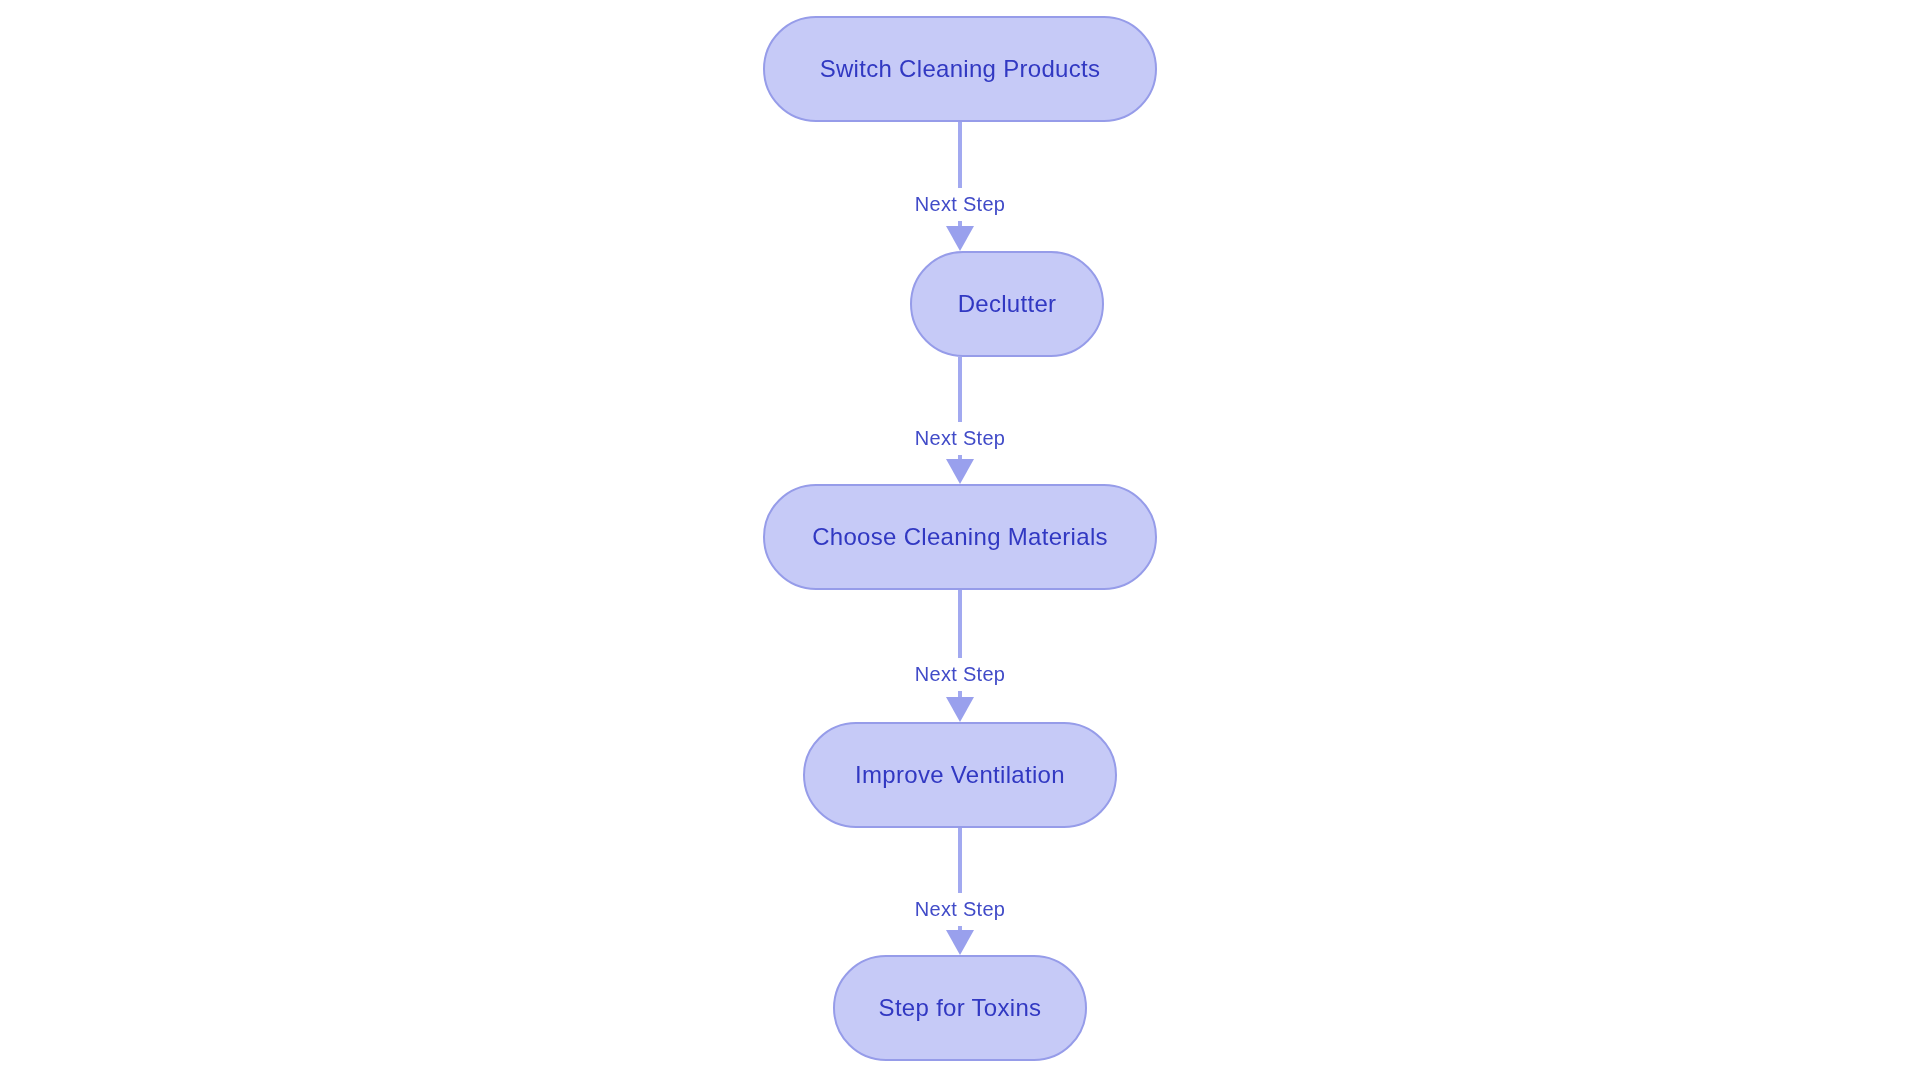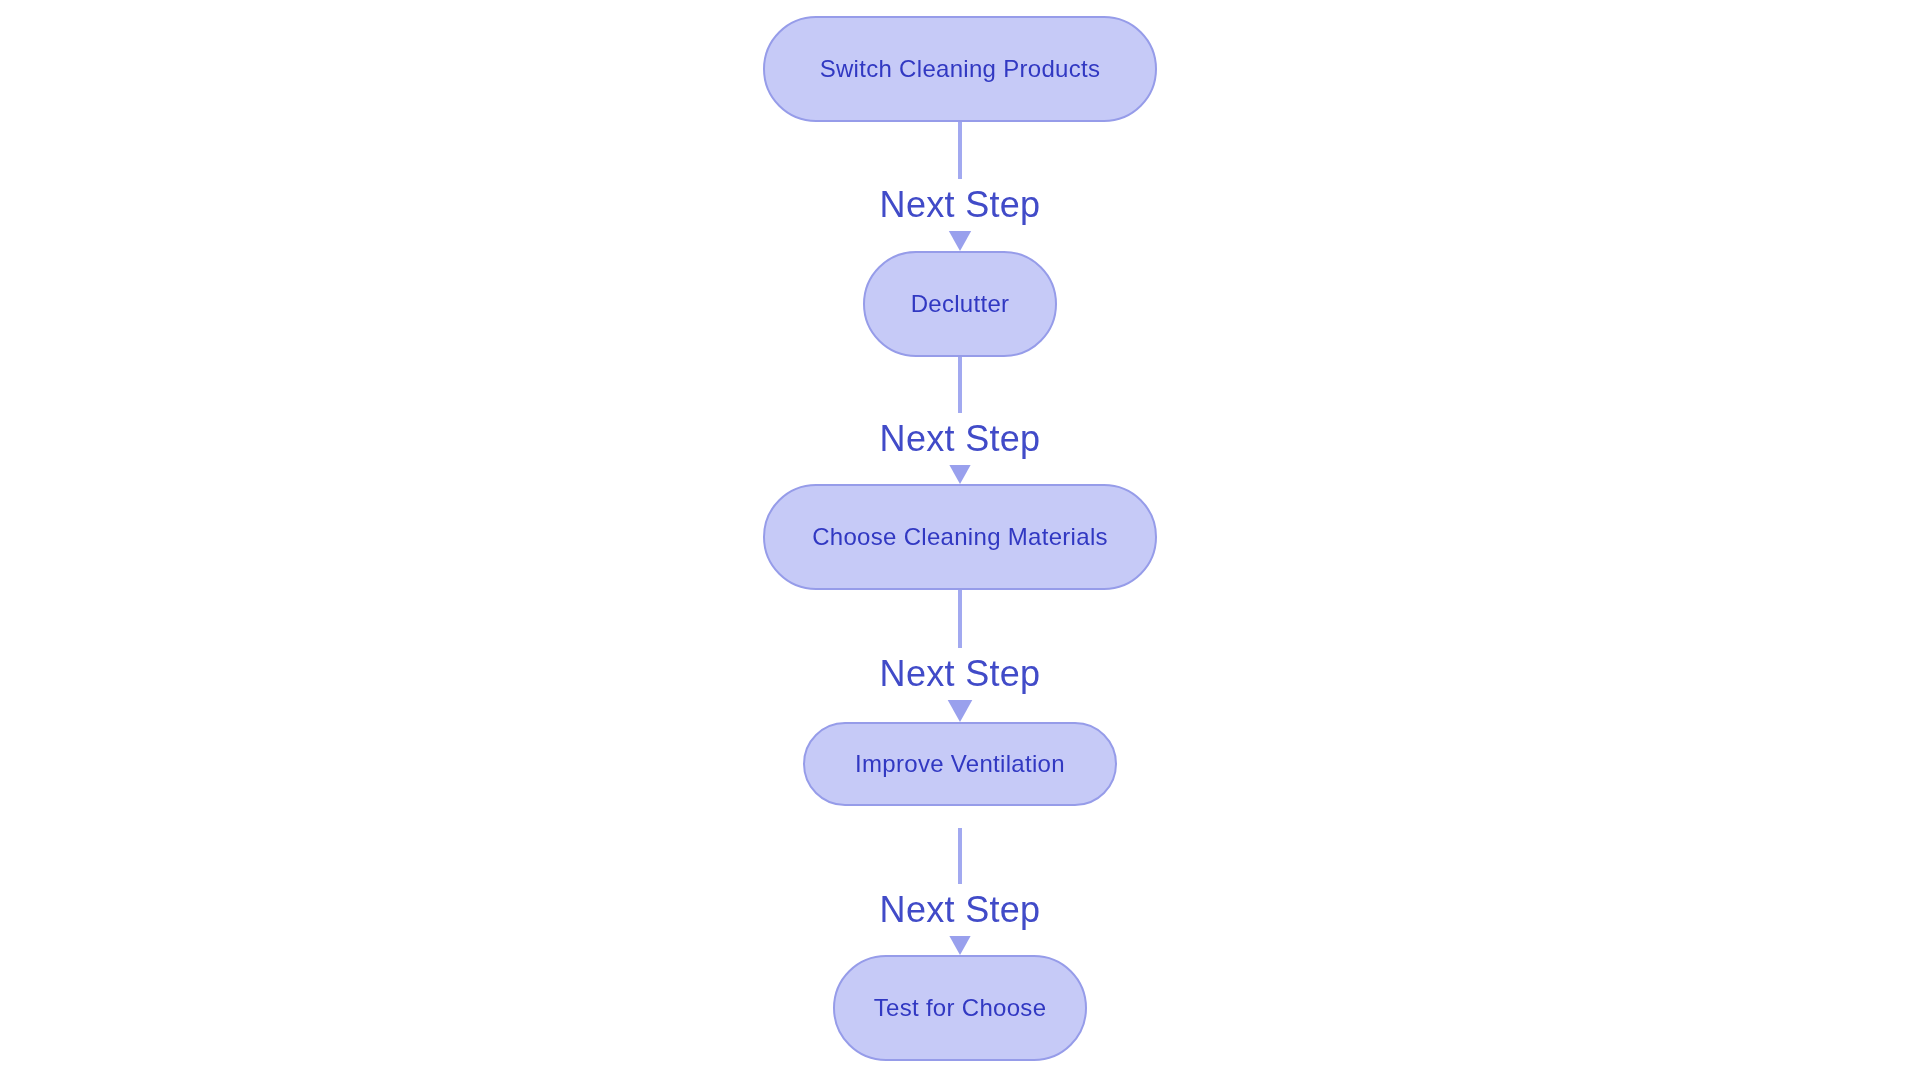--- a/index.html
+++ b/index.html
@@ -25,23 +25,23 @@
     background: #c6caf7;
     border: 2px solid #969ce9;
     border-radius: 54px;
     color: #3138c2;
     font-size: 24px;
     letter-spacing: 0.3px;
     white-space: nowrap;
     text-align: center;
   }
   .n0 { left: 763px; top: 16px;  width: 394px; height: 106px; }
-  .n1 { left: 863px; top: 251px; width: 194px; height: 106px; }
+  .n1 { left: 910px; top: 251px; width: 194px; height: 106px; }
   .n2 { left: 763px; top: 484px; width: 394px; height: 106px; }
-  .n3 { left: 803px; top: 722px; width: 314px; height: 84px; }
+  .n3 { left: 803px; top: 722px; width: 314px; height: 106px; }
   .n4 { left: 833px; top: 955px; width: 254px; height: 106px; }
 
   
   .edge {
     position: absolute;
     left: 870px;
     width: 180px;
     display: flex;
     align-items: center;
     justify-content: center;
@@ -68,21 +68,21 @@
     border-left: 14px solid transparent;
     border-right: 14px solid transparent;
     border-top: 25px solid #99a0ed;
   }
   .edge-label {
     position: relative;
     z-index: 2;
     background: #ffffff;
     padding: 5px 7px;
     color: #414bc8;
-    font-size: 36px;
+    font-size: 20px;
     letter-spacing: 0.3px;
     white-space: nowrap;
     margin-top: 36px;
   }
 </style>
 </head>
 <body>
 
 <div class="canvas">
 
@@ -120,16 +120,16 @@
     <span>Improve Ventilation</span>
   </div>
 
   <div class="edge e3">
     <div class="edge-line"></div>
     <div class="arrowhead"></div>
     <span class="edge-label">Next Step</span>
   </div>
 
   <div class="node n4">
-    <span>Test for Choose</span>
+    <span>Step for Toxins</span>
   </div>
 
 </div>
 
 </body></html>

